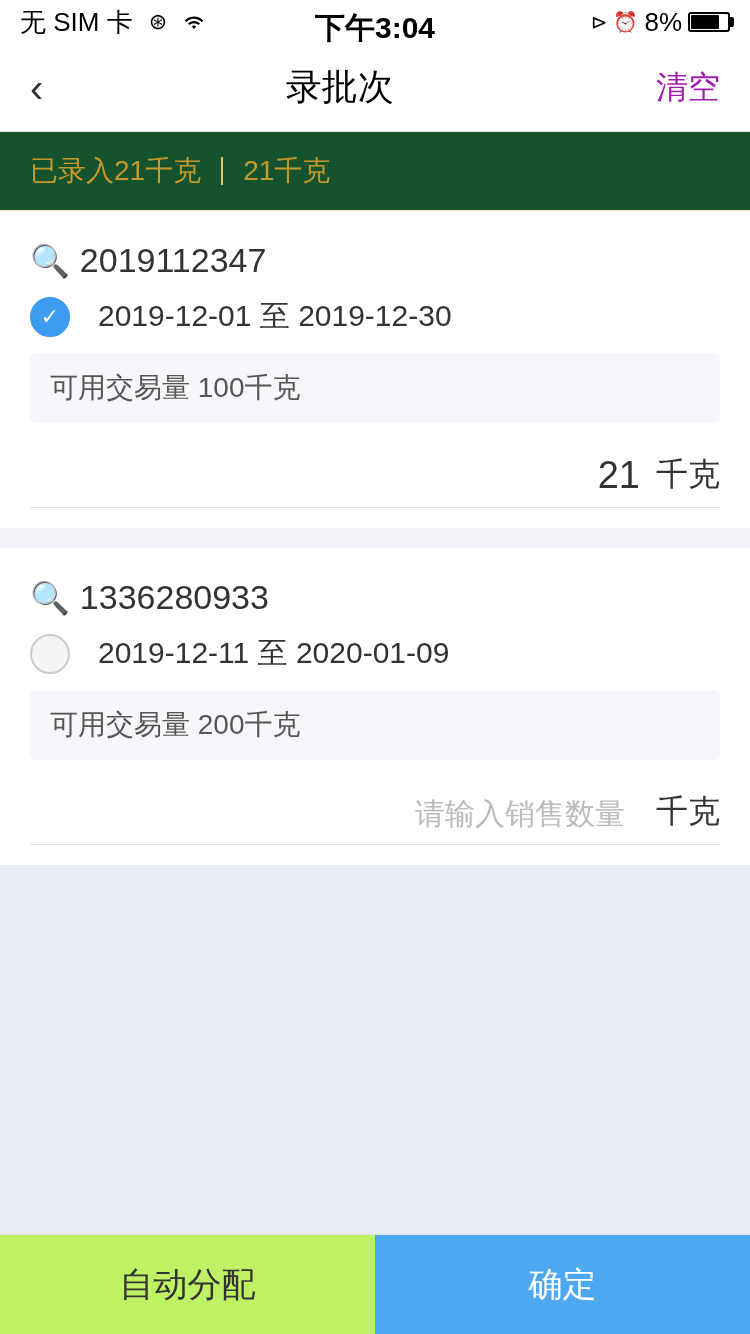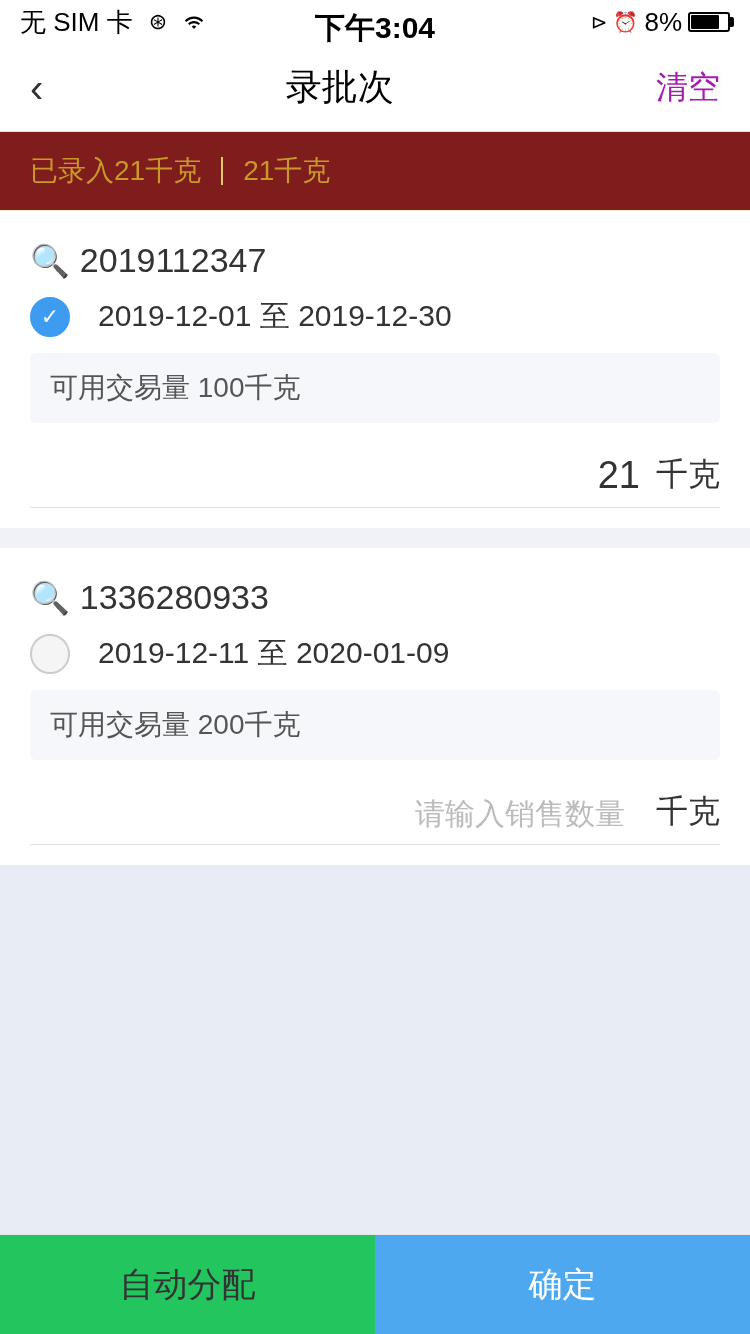--- a/index.html
+++ b/index.html
@@ -102,21 +102,21 @@
     }
     .nav-clear {
       font-size: 32px;
       color: #a21caf;
       cursor: pointer;
       margin-left: 20px;
     }
 
     
     .info-banner {
-      background: #7f1d1d;
+      background: #14532d;
       padding: 20px 30px;
       display: flex;
       align-items: center;
       gap: 0;
       border-bottom: 1px solid #f0e8c8;
     }
     .info-banner-text1 {
       font-size: 28px;
       color: #c8982a;
     }
@@ -265,21 +265,21 @@
       background: #fff;
       border-top: 1px solid #e5e5e5;
     }
     .btn-auto {
       flex: 1;
       display: flex;
       align-items: center;
       justify-content: center;
       font-size: 34px;
       color: #333;
-      background: #22c55e;
+      background: #bef264;
       cursor: pointer;
       border: none;
       outline: none;
     }
     .btn-confirm {
       flex: 1;
       display: flex;
       align-items: center;
       justify-content: center;
       font-size: 34px;

